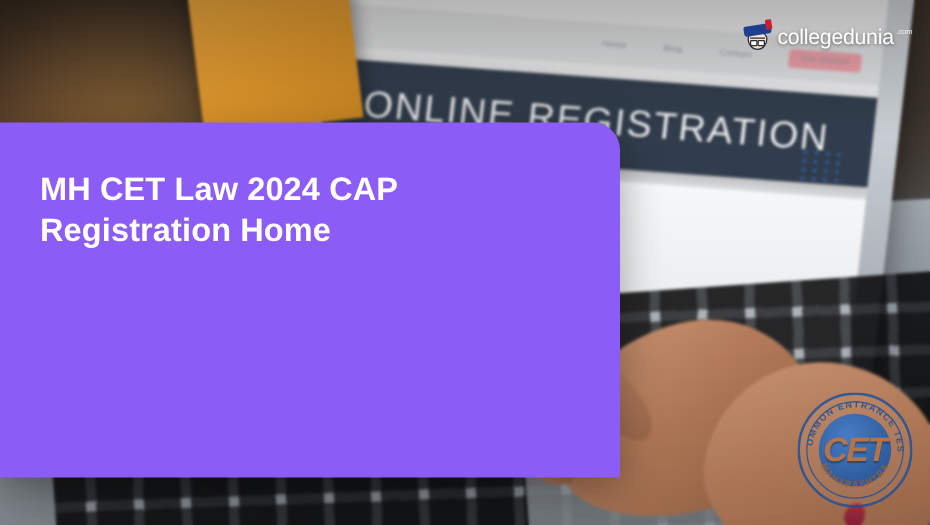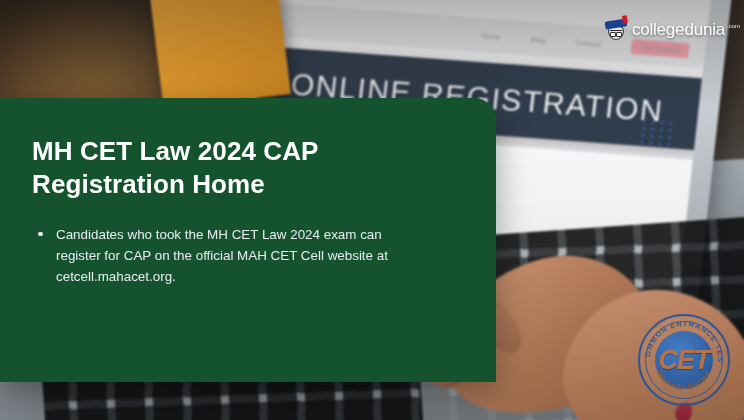--- a/index.html
+++ b/index.html
@@ -165,21 +165,21 @@
     font-size:27px; font-weight:bold; font-style:italic; color:#b5744a;
     letter-spacing:-1px;
     text-shadow:0 1px 1px rgba(0,0,0,.4);
   }
   .seal-arc { position:absolute; inset:0; }
   .seal-arc text { font-size:7.2px; font-weight:bold; fill:#1b4f9c; letter-spacing:1.1px; }
   .seal-arc text.bot { fill:#8d5a37; }
 
   
   .logo {
-    position:absolute; right:4px; top:19px;
+    position:absolute; right:14px; top:19px;
     display:flex; align-items:center; gap:5px;
     z-index:6;
   }
   .logo-mascot { position:relative; width:22px; height:22px; }
   .mascot-face {
     position:absolute; left:3px; top:6px; width:16px; height:15px;
     background:#f5e2d0; border-radius:46% 46% 50% 50%/40% 40% 60% 60%;
     border:1px solid #2b2b33;
   }
   .mascot-cap {
@@ -206,21 +206,21 @@
     text-shadow:0 1px 3px rgba(0,0,0,.5);
   }
   .logo-tld {
     color:#ffffff; font-size:6px; align-self:flex-start; margin-top:4px; margin-left:-3px;
     opacity:.9; line-height:1;
   }
 
   
   .card {
     position:absolute; left:0; top:98px; width:496px; height:284px;
-    background:#14532d;
+    background:#8b5cf6;
     border-top-right-radius:22px;
     z-index:5;
     padding:37px 40px 0 32px;
     box-shadow:0 10px 34px rgba(0,0,0,.35);
   }
   .card-title {
     color:#ffffff; font-size:26px; font-weight:bold; line-height:1.28;
     max-width:300px;
     letter-spacing:.1px;
   }
@@ -332,17 +332,16 @@
       <text class="bot"><textPath href="#arcBot" startOffset="50%" text-anchor="middle" id="arcBotTxt">MAHARASHTRA</textPath></text>
     </svg>
   </div>
 
   <div class="card">
     <div class="card-title">
       <div>MH CET Law 2024 CAP</div>
       <div>Registration Home</div>
     </div>
     <ul class="bullets">
-      <li>Candidates who took the MH CET Law 2024 exam can register for CAP on the official MAH CET Cell website at cetcell.mahacet.org.</li>
     </ul>
   </div>
 
 </div>
 
 </body></html>

